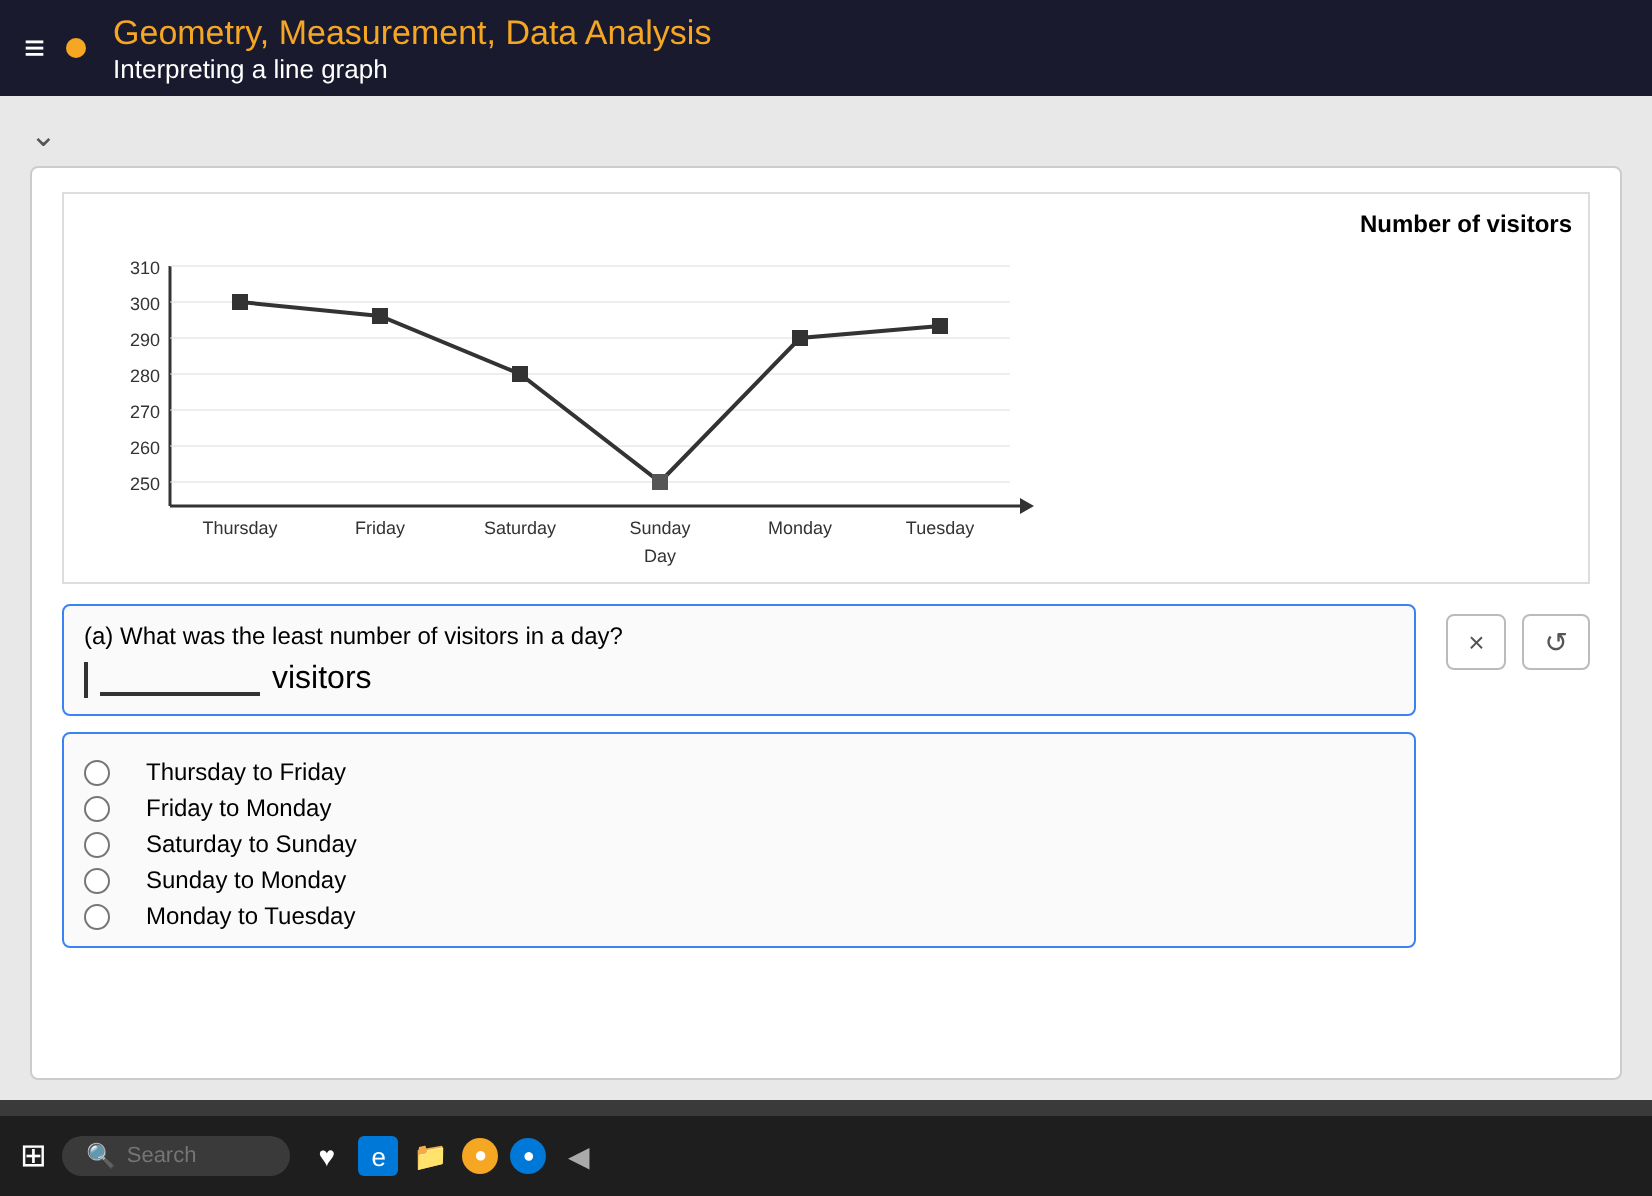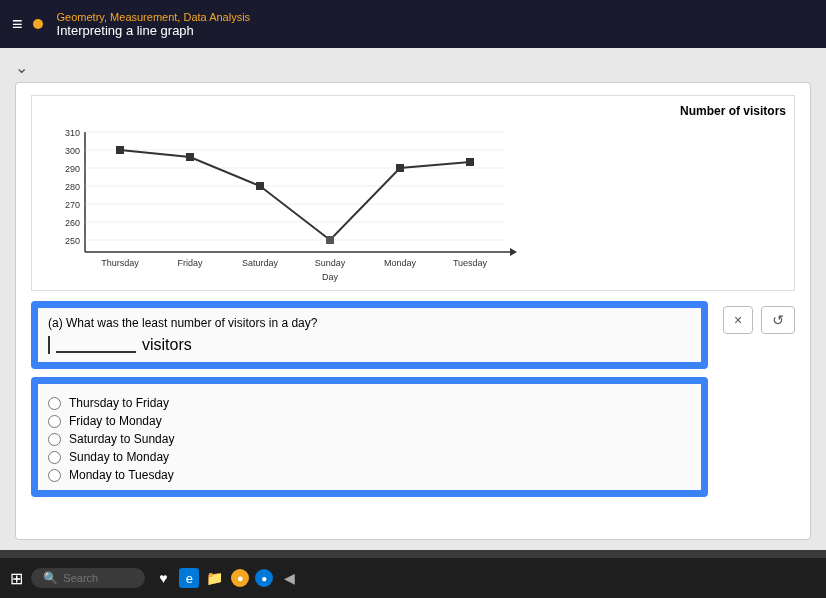--- a/index.html
+++ b/index.html
@@ -25,21 +25,21 @@
       color: white;
       font-size: 18px;
       cursor: pointer;
     }
     .top-bar-title-area {
       display: flex;
       flex-direction: column;
     }
     .top-bar-subtitle {
       color: #f5a623;
-      font-size: 11px;
+      font-size: 17px;
       text-align: right;
     }
     .top-bar-title {
       color: white;
       font-size: 13px;
       font-weight: normal;
     }
     .orange-dot {
       width: 10px;
       height: 10px;
@@ -109,21 +109,21 @@
       flex: 1;
     }
     .questions-right {
       display: flex;
       align-items: center;
       gap: 8px;
       padding-top: 5px;
     }
 
     .question-block {
-      border: 7px solid #3b82f6;
+      border: 1px solid #3b82f6;
       border-radius: 4px;
       padding: 8px 10px;
       margin-bottom: 8px;
       background: #fafafa;
     }
     .question-text {
       font-size: 12px;
       margin-bottom: 6px;
     }
     .answer-row {
@@ -145,21 +145,21 @@
 
     .radio-group {
       display: flex;
       flex-direction: column;
       gap: 4px;
       margin-top: 4px;
     }
     .radio-option {
       display: flex;
       align-items: center;
-      gap: 8px;
+      gap: 18px;
       font-size: 12px;
       cursor: pointer;
     }
     .radio-option input[type="radio"] {
       cursor: pointer;
     }
 
     
     .action-btn {
       background: white;

